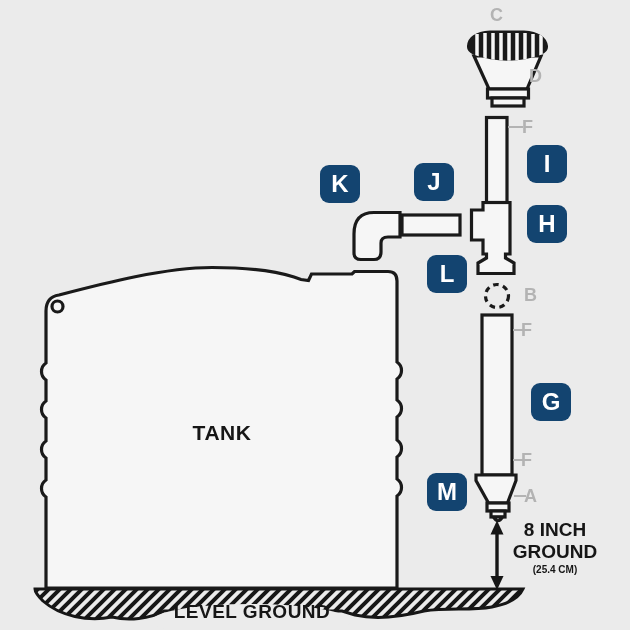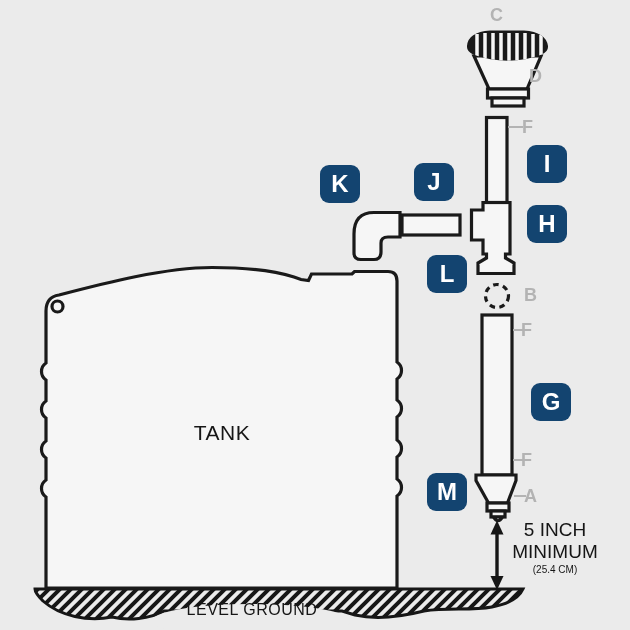--- a/index.html
+++ b/index.html
@@ -20,23 +20,23 @@
   .stage svg{position:absolute;left:0;top:0}
 
   .badge{
     position:absolute;width:40px;height:38px;border-radius:9px;
     background:var(--badge-bg);color:var(--badge-fg);
     font-weight:bold;font-size:24px;line-height:38px;text-align:center;
   }
   .glabel{
     position:absolute;color:var(--gray);font-weight:bold;font-size:18px;line-height:18px;
   }
-  .btext{position:absolute;color:#161616;font-weight:normal}
+  .btext{position:absolute;color:#161616;font-weight:bold}
   .tank-label{left:172px;top:421px;width:100px;text-align:center;font-size:21px;letter-spacing:.5px}
-  .ground-label{left:142px;top:601px;width:220px;text-align:center;font-size:16px;letter-spacing:.5px}
+  .ground-label{left:142px;top:601px;width:220px;text-align:center;font-size:19px;letter-spacing:.5px}
   .dim{left:502px;top:519px;width:106px;text-align:center}
   .dim .l1{font-size:19px;line-height:22px}
   .dim .l2{font-size:19px;line-height:21px}
   .dim .l3{font-size:10px;line-height:16px}
 
   
   .badge-k{left:320px;top:165px}
   .badge-j{left:414px;top:163px}
   .badge-l{left:427px;top:255px}
   .badge-i{left:527px;top:145px}
@@ -148,17 +148,17 @@
   <span class="glabel gl-d">D</span>
   <span class="glabel gl-f-top">F</span>
   <span class="glabel gl-b">B</span>
   <span class="glabel gl-f-mid">F</span>
   <span class="glabel gl-f-bottom">F</span>
   <span class="glabel gl-a">A</span>
 
   <div class="btext tank-label">TANK</div>
   <div class="btext ground-label">LEVEL GROUND</div>
   <div class="btext dim">
-    <div class="l1">5 INCH</div>
-    <div class="l2">MINIMUM</div>
+    <div class="l1">8 INCH</div>
+    <div class="l2">GROUND</div>
     <div class="l3">(25.4 CM)</div>
   </div>
 </div>
 
 </body></html>

